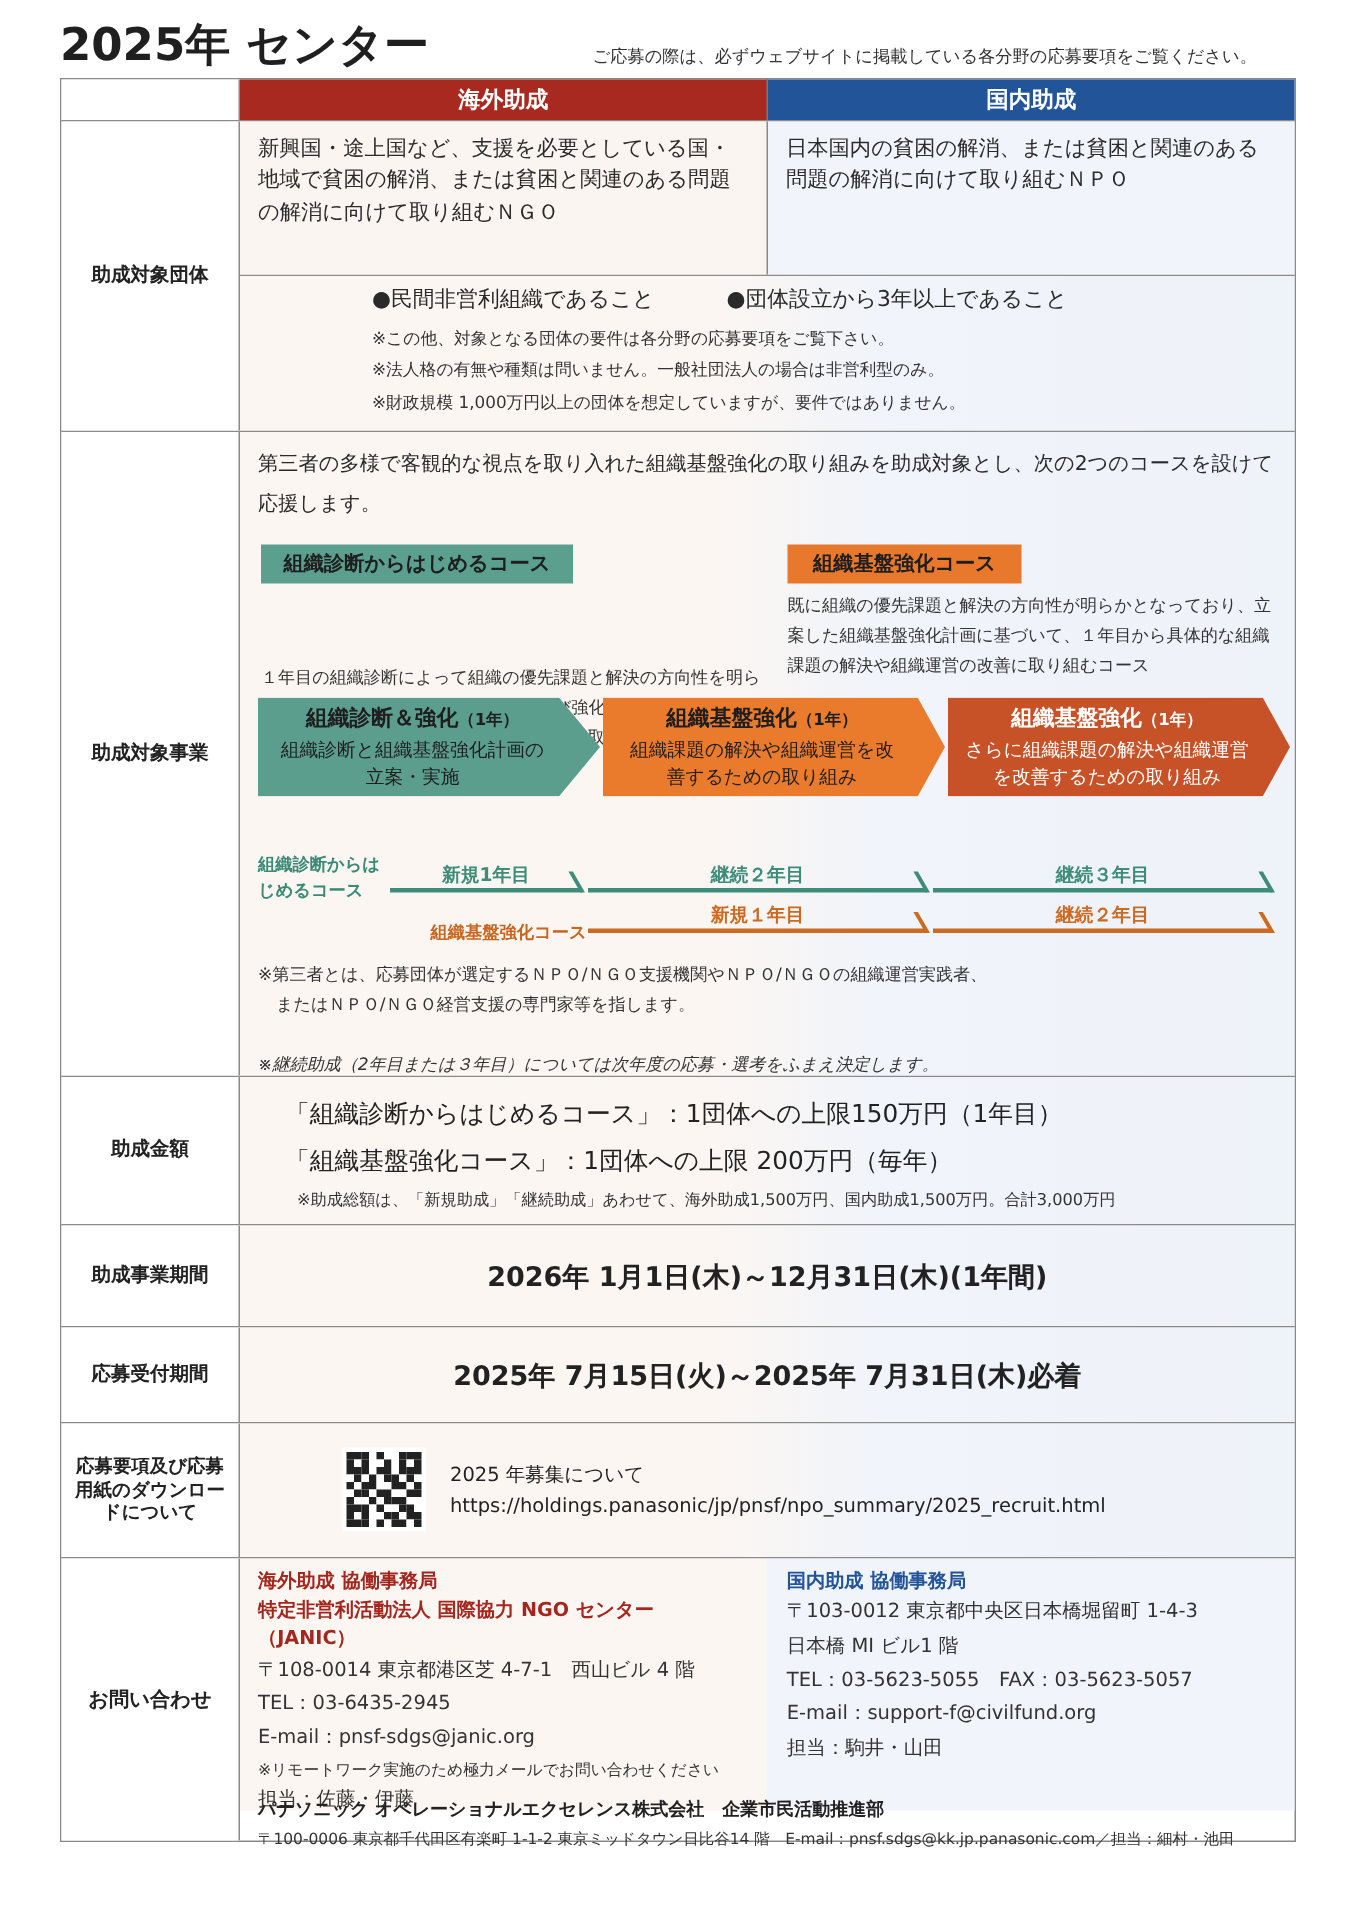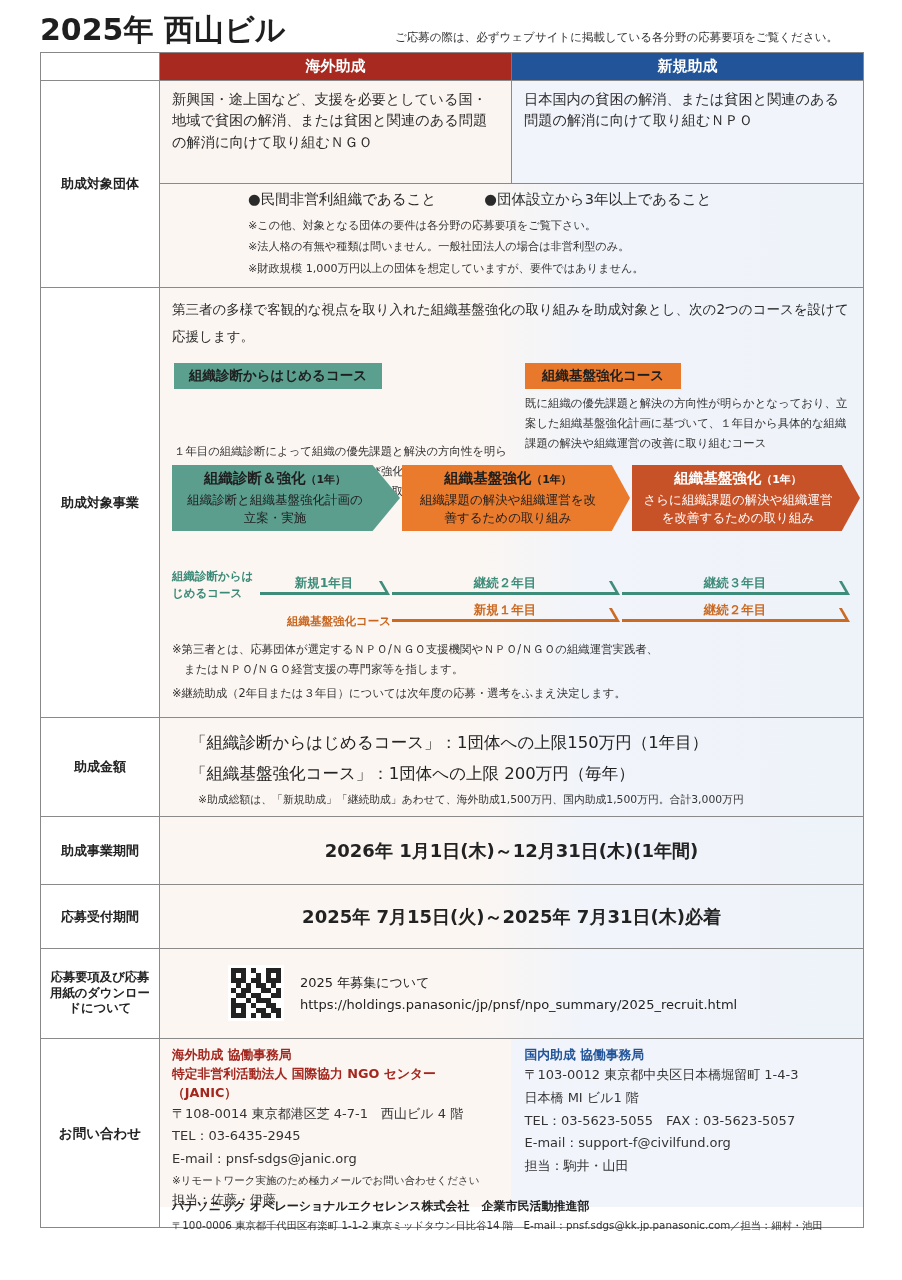--- a/index.html
+++ b/index.html
@@ -64,21 +64,21 @@
   .seg-g { color: #3e8c7a; border-color: #3e8c7a; }
   .seg-o { color: #cc6a22; border-color: #cc6a22; }
   .sg1 { left: 100px; top: 287px; width: 128px; }
   .sg2 { left: 232px; top: 287px; width: 226px; }
   .sg3 { left: 462px; top: 287px; width: 226px; }
   .so1 { left: 232px; top: 314px; width: 226px; }
   .so2 { left: 462px; top: 314px; width: 226px; }
 
   .foot-notes { position: absolute; left: 12px; top: 352px; font-size: 11.4px; line-height: 1.75; color: #333; }
   .foot-notes p.i { padding-left: 12px; }
-  .foot-notes p.gap { margin-top: 4px; }
+  .foot-notes p.gap { margin-top: 20px; font-style: italic; }
 
   
   .r3 { height: 99px; }
   .r3 .body { padding: 10px 0 0 30px; }
   .amt { font-size: 16.5px; font-weight: normal; line-height: 1.85; color: #222; }
   .amt-note { font-size: 10.8px; color: #333; padding-left: 8px; margin-top: 4px; }
 
   .r4 { height: 68px; }
   .r5 { height: 64px; justify-content: center; }
   .big-date { position: absolute; left: 0; right: 0; top: 50%; transform: translateY(-50%); text-align: center; font-size: 18px; font-weight: bold; color: #222; }
@@ -104,30 +104,30 @@
   .c-head.blue { color: #22549a; }
   .c-small { font-size: 10.5px; }
   .c-line { font-size: 13px; }
 
   .panasonic { position: absolute; left: 172px; top: 1198px; font-size: 12px; font-weight: bold; color: #222; }
   .panasonic-addr { position: absolute; left: 172px; top: 1219px; font-size: 10.3px; color: #333; }
 </style>
 </head>
 <body>
 
-<div class="title">2025年 西山ビル</div>
+<div class="title">2025年 センター</div>
 <div class="subtitle">ご応募の際は、必ずウェブサイトに掲載している各分野の応募要項をご覧ください。</div>
 
 <div class="grid">
 
   <div class="row hdr">
     <div class="lab"></div>
     <div class="body">
       <div class="hdr-cell hdr-red">海外助成</div>
-      <div class="hdr-cell hdr-blue">新規助成</div>
+      <div class="hdr-cell hdr-blue">国内助成</div>
     </div>
   </div>
 
   <div class="row r1">
     <div class="lab">助成対象団体</div>
     <div class="body">
       <div class="r1-top">
         <div class="cell l">新興国・途上国など、支援を必要としている国・地域で貧困の解消、または貧困と関連のある問題の解消に向けて取り組むＮＧＯ</div>
         <div class="cell r">日本国内の貧困の解消、または貧困と関連のある問題の解消に向けて取り組むＮＰＯ</div>
       </div>

